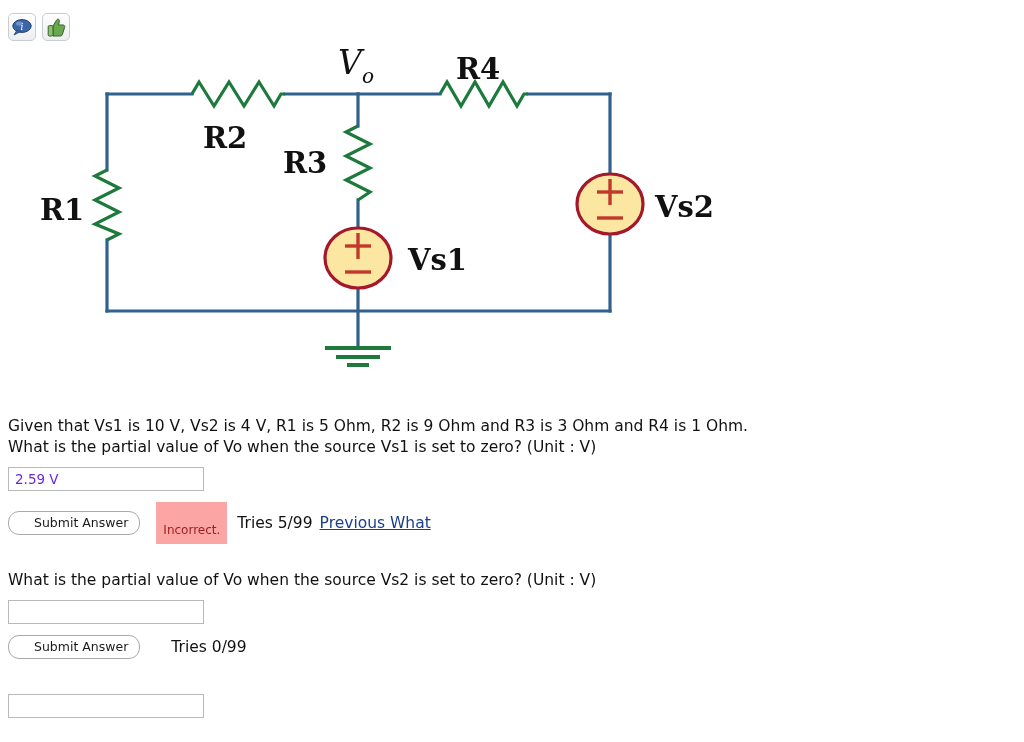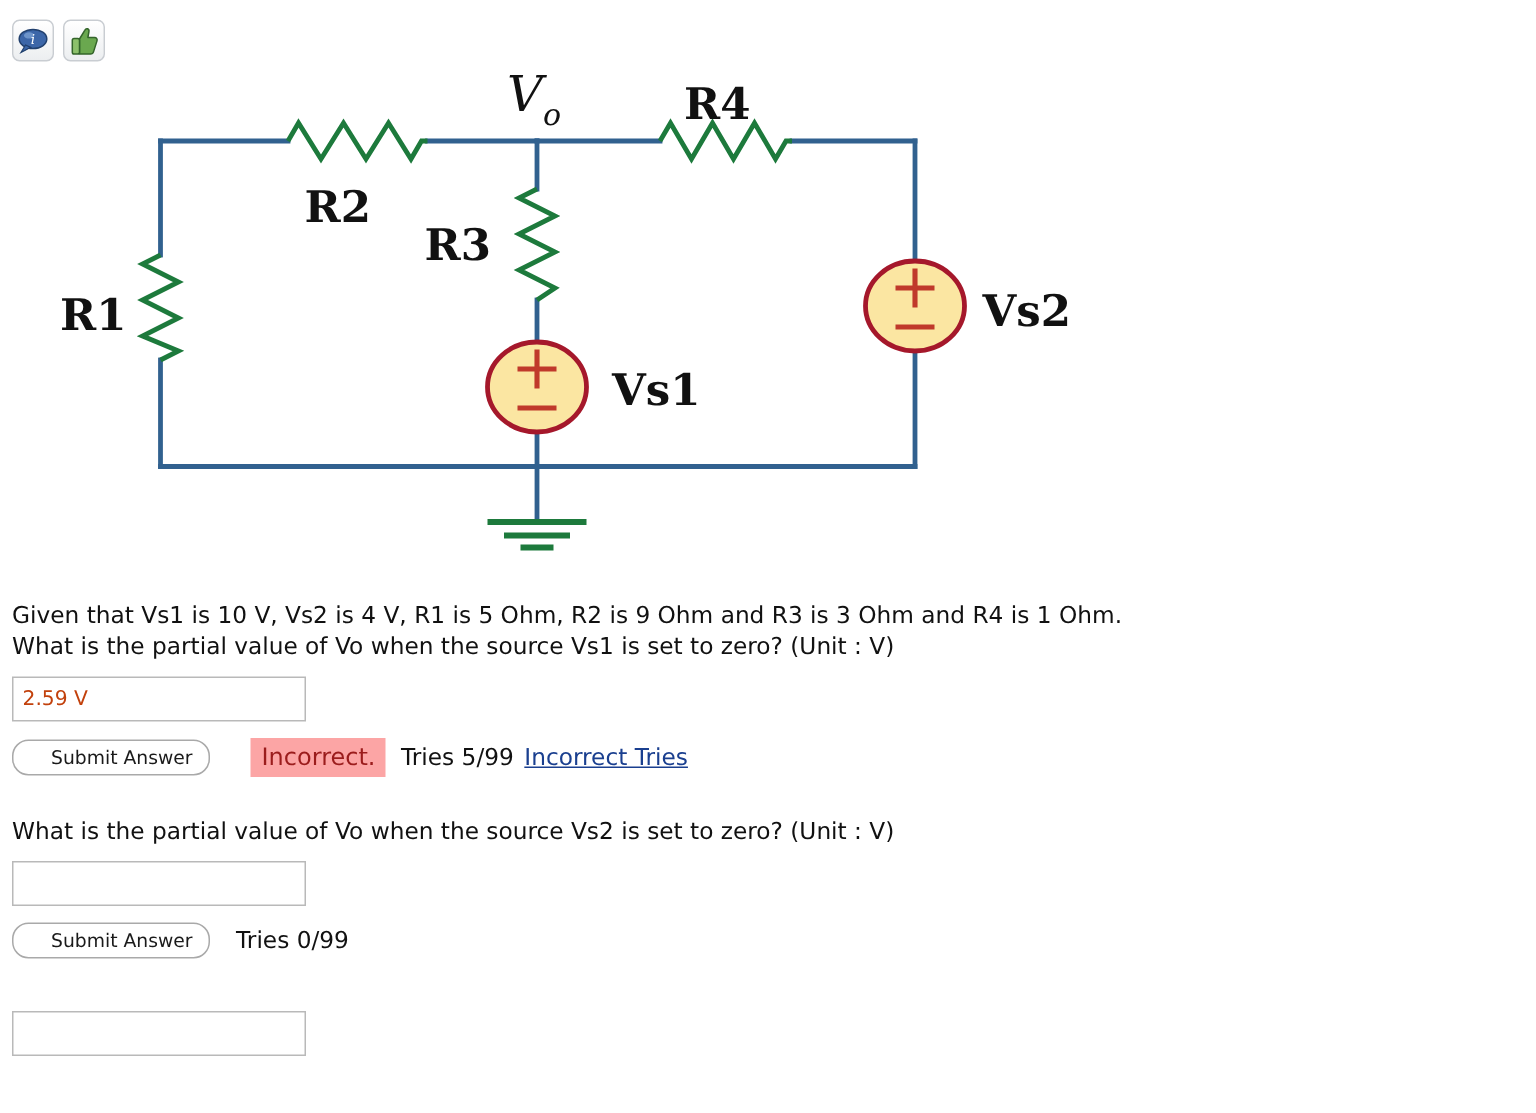--- a/index.html
+++ b/index.html
@@ -43,41 +43,41 @@
     top: 40px;
     width: 760px;
     height: 345px;
   }
   .circuit-wrap svg { display: block; }
 
   
   .content {
     position: absolute;
     left: 8px;
-    top: 400px;
+    top: 416px;
     width: 1010px;
   }
   .qline {
     font-size: 15.5px;
     line-height: 21px;
     color: #111111;
     white-space: pre;
   }
   .spacer-md { height: 26px; }
 
   .answer-input {
     display: block;
     width: 196px;
     height: 24px;
     box-sizing: border-box;
     margin-top: 9px;
-    padding: 14px 6px;
+    padding: 2px 6px;
     font-family: "DejaVu Sans", "Liberation Sans", sans-serif;
     font-size: 13.5px;
-    color: #c2410c;
+    color: #6d28d9;
     border: 1px solid #b9b9b9;
     background: #ffffff;
     border-radius: 0;
     outline: none;
   }
 
   .submit-row {
     display: flex;
     align-items: center;
     margin-top: 11px;
@@ -88,43 +88,43 @@
     font-size: 12.5px;
     color: #1a1a1a;
     background: #ffffff;
     border: 1px solid #a9a9a9;
     border-radius: 11px;
     padding: 3px 11px 4px 25px;
     line-height: 15px;
     cursor: pointer;
   }
   .verdict {
-    margin-left: 27px;
+    margin-left: 16px;
     background: #fca5a5;
     color: #9b1c1c;
-    font-size: 16px;
-    padding: 2px 7px 3px 7px;
+    font-size: 12px;
+    padding: 18px 7px 3px 7px;
     line-height: 21px;
   }
   .tries {
     margin-left: 10px;
     font-size: 15.5px;
     color: #111111;
     line-height: 21px;
   }
   .prev-tries {
     margin-left: 7px;
     font-size: 15.5px;
     color: #1a3f8f;
     text-decoration: underline;
     line-height: 21px;
     cursor: pointer;
   }
   .tries-plain {
-    margin-left: 17px;
+    margin-left: 31px;
     font-size: 15.5px;
     color: #111111;
     line-height: 21px;
   }
 </style>
 </head>
 <body>
 
 <div class="icon-bar">
   <div class="icon-btn">
@@ -228,21 +228,21 @@
 <div class="content">
 
   <div class="qline">Given that Vs1 is 10 V, Vs2 is 4 V, R1 is 5 Ohm, R2 is 9 Ohm and R3 is 3 Ohm and R4 is 1 Ohm.</div>
 
   <div class="qline">What is the partial value of Vo when the source Vs1 is set to zero? (Unit : V)</div>
   <input class="answer-input" type="text" value="2.59 V" style="">
   <div class="submit-row">
     <button class="submit-btn">Submit Answer</button>
     <span class="verdict">Incorrect.</span>
     <span class="tries">Tries 5/99</span>
-    <a class="prev-tries">Incorrect Tries</a>
+    <a class="prev-tries">Previous What</a>
   </div>
 
   <div class="spacer-md"></div>
 
   <div class="qline">What is the partial value of Vo when the source Vs2 is set to zero? (Unit : V)</div>
   <input class="answer-input" type="text" value="" style="">
   <div class="submit-row">
     <button class="submit-btn">Submit Answer</button>
     <span class="tries-plain">Tries 0/99</span>
   </div>

